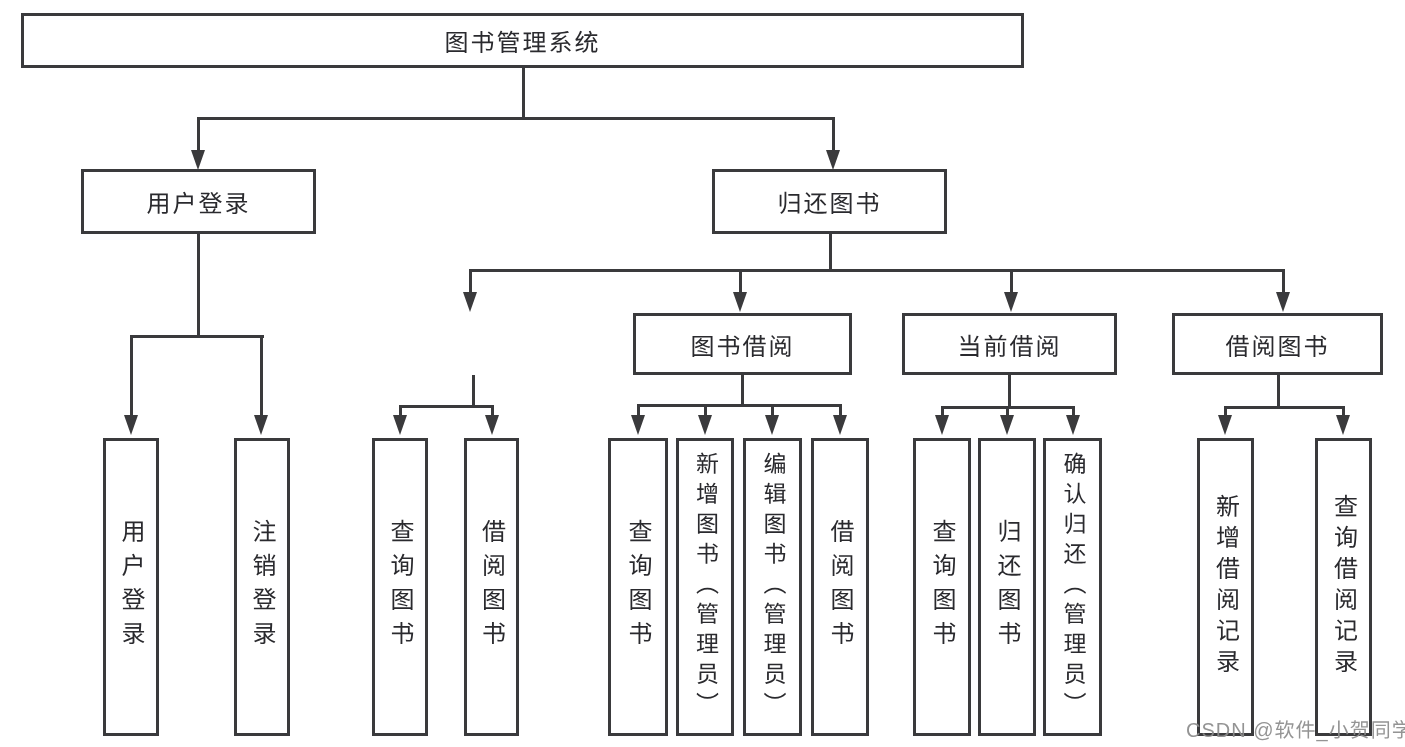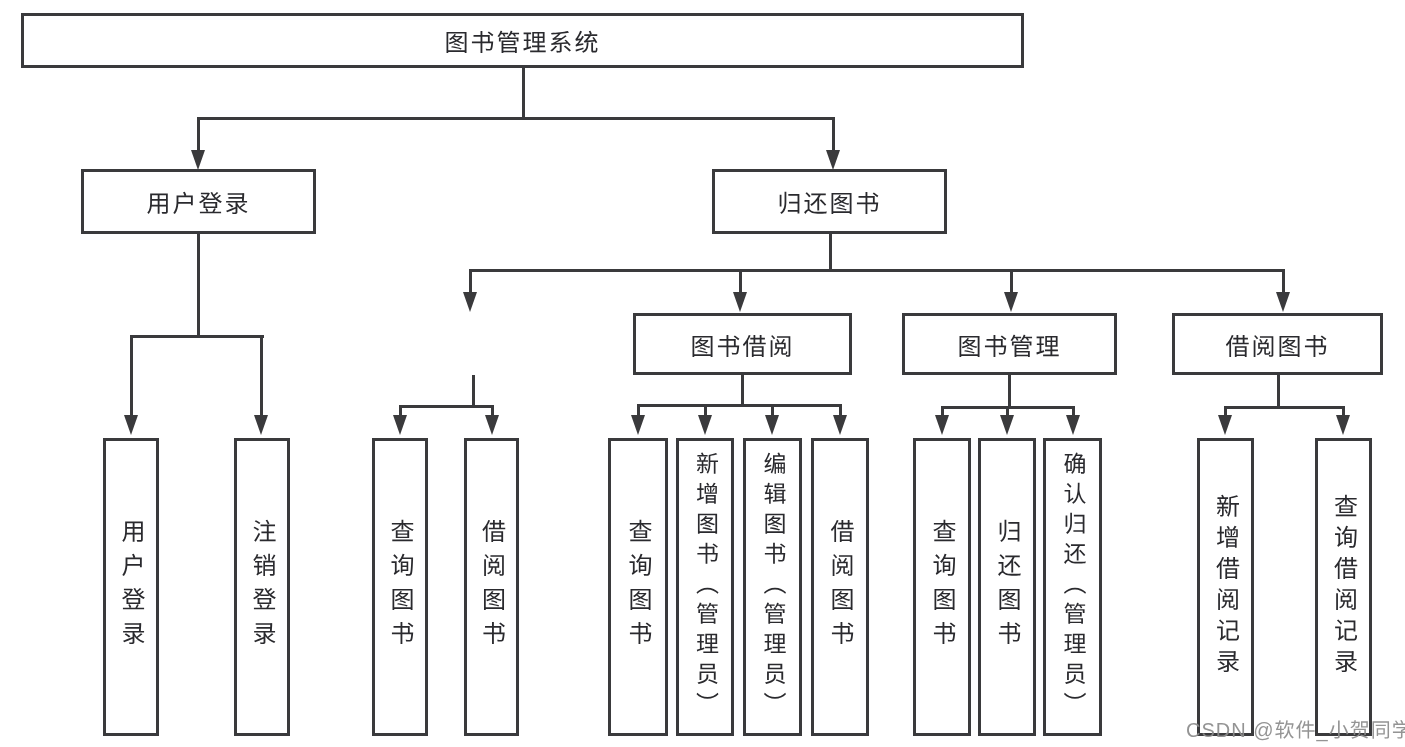--- a/index.html
+++ b/index.html
@@ -129,21 +129,21 @@
     <span class="lbl">用户登录</span>
   </div>
   <div class="box" style="left:712px;top:169px;width:235px;height:65px">
     <span class="lbl">归还图书</span>
   </div>
 
   <div class="box" style="left:633px;top:313px;width:219px;height:62px">
     <span class="lbl">图书借阅</span>
   </div>
   <div class="box" style="left:902px;top:313px;width:215px;height:62px">
-    <span class="lbl">图书管理</span>
+    <span class="lbl">当前借阅</span>
   </div>
   <div class="box" style="left:1172px;top:313px;width:211px;height:62px">
     <span class="lbl">借阅图书</span>
   </div>
 
   <div class="box vbox v4" style="left:103px;top:438px;width:56px;height:298px">
     <span class="lbl">用户登录</span>
   </div>
   <div class="box vbox v4" style="left:234px;top:438px;width:56px;height:298px">
     <span class="lbl">注销登录</span>

